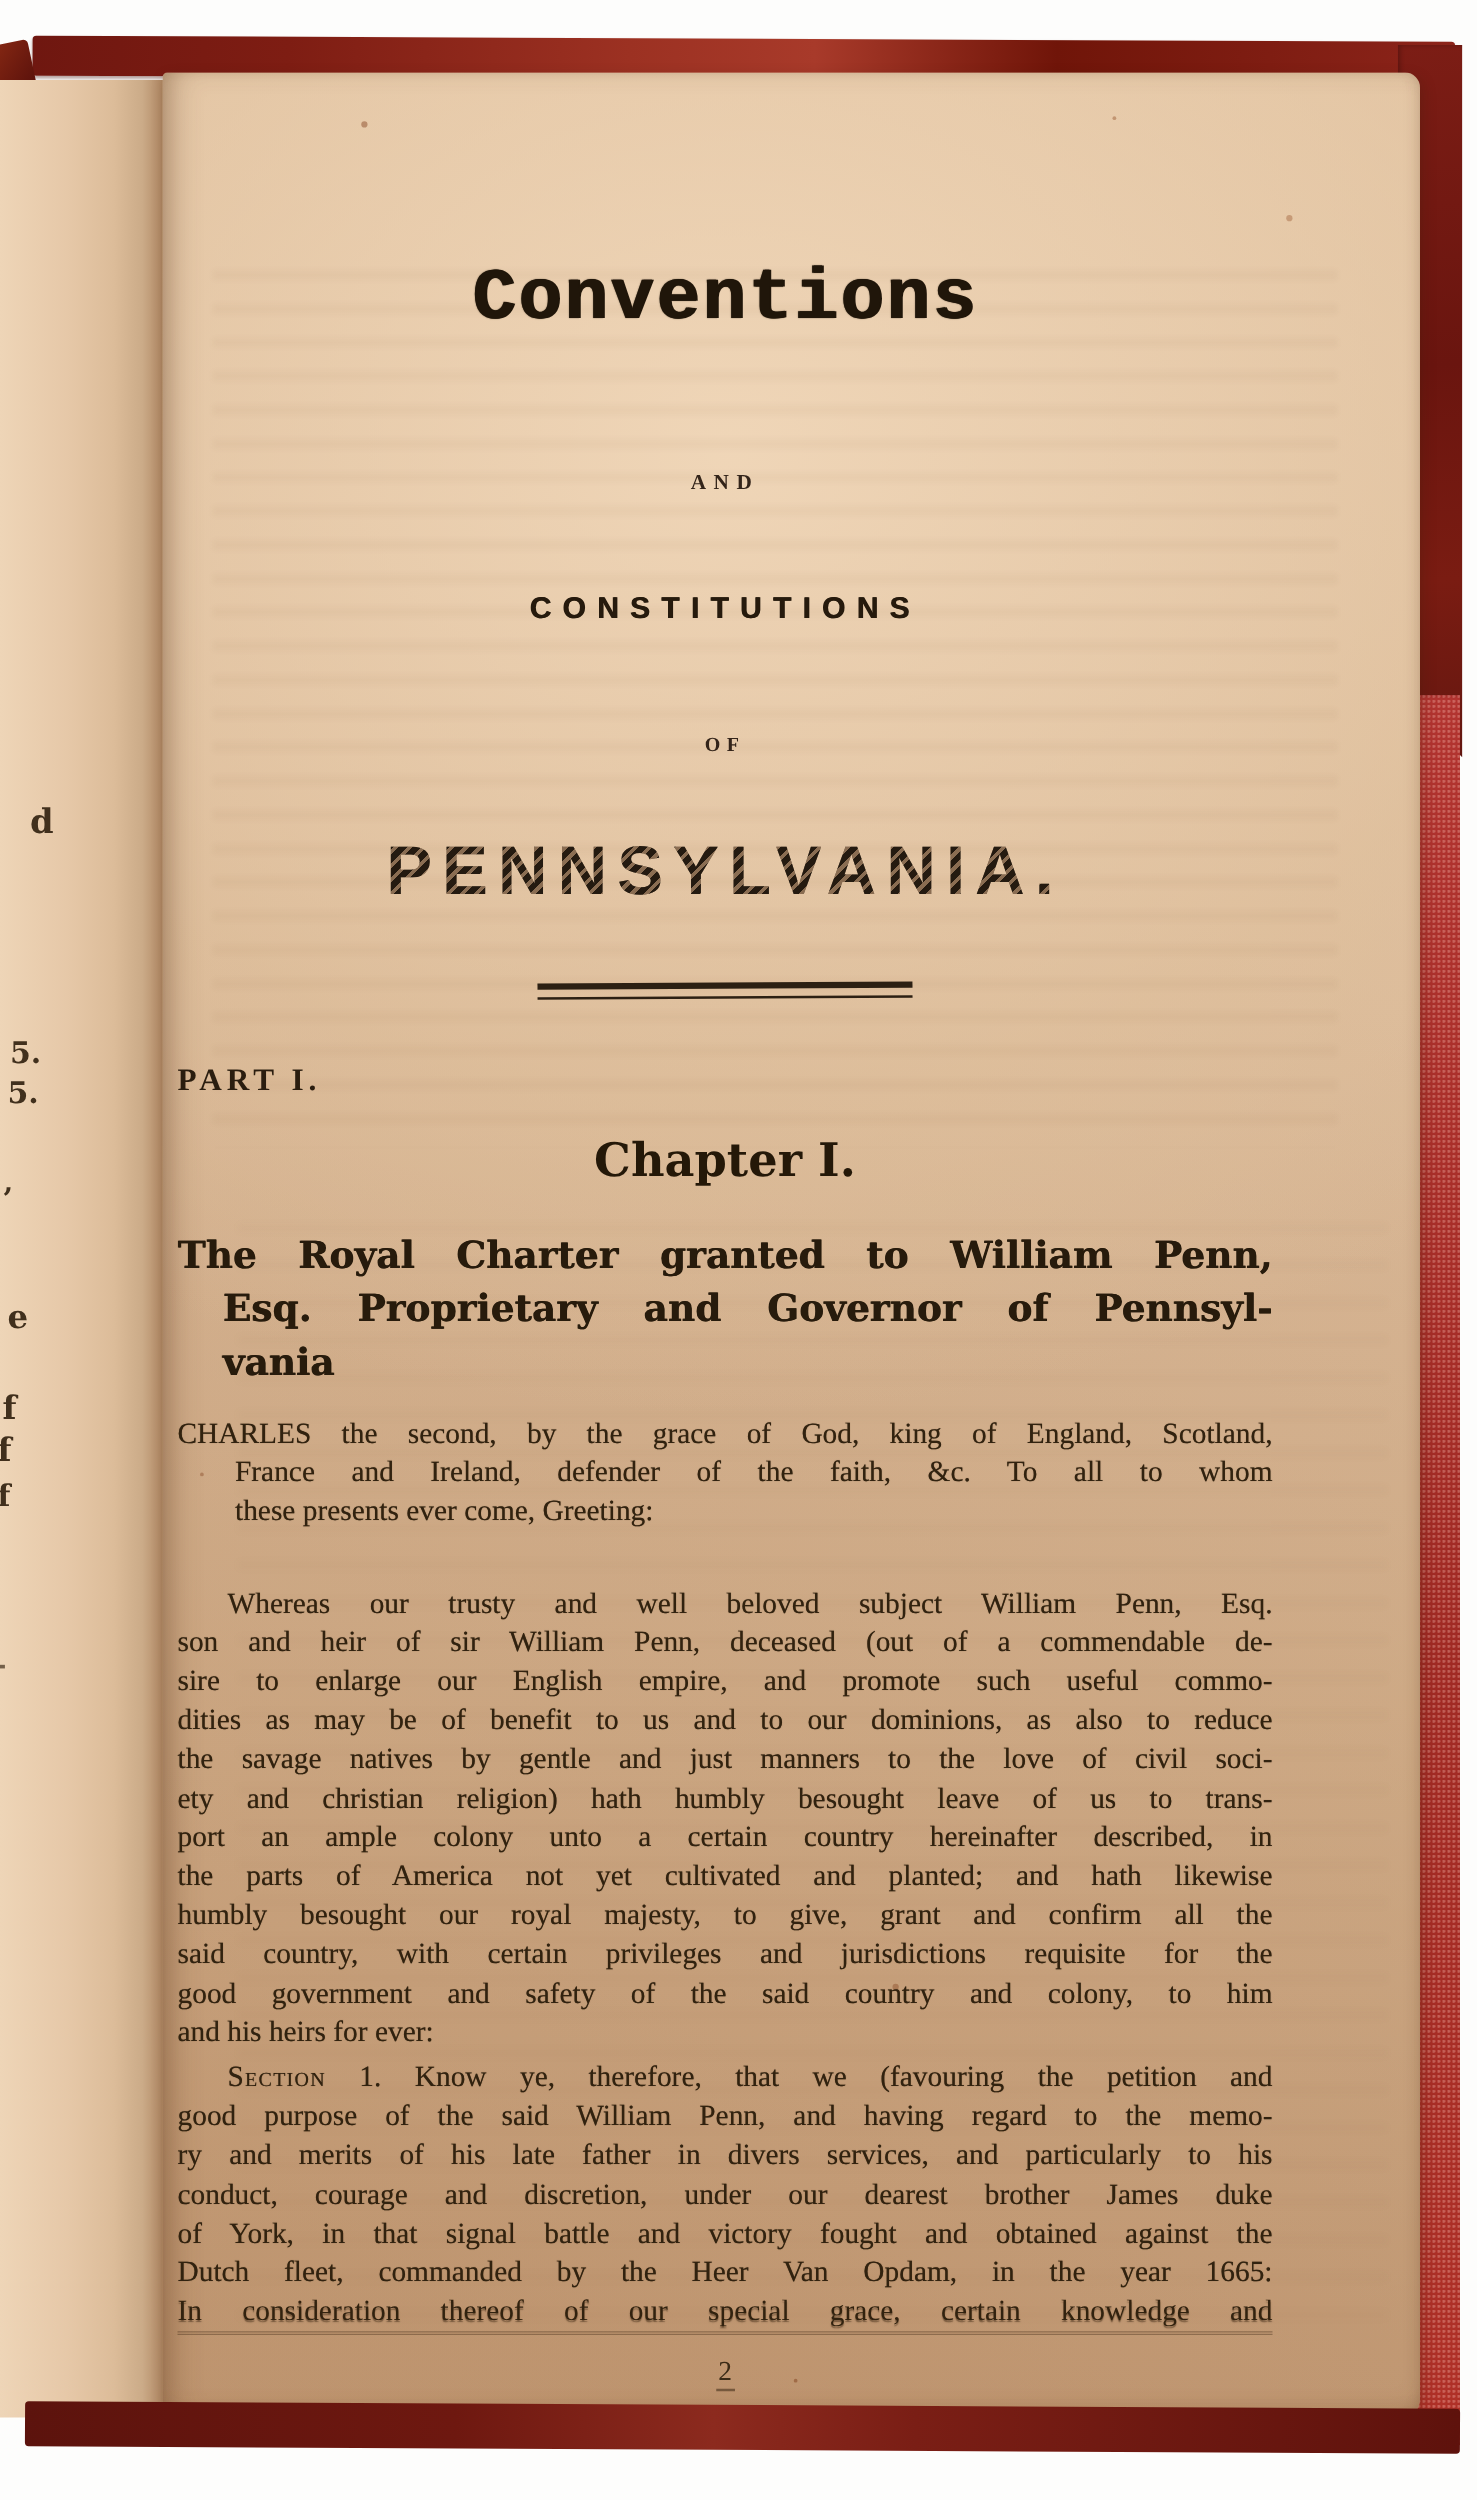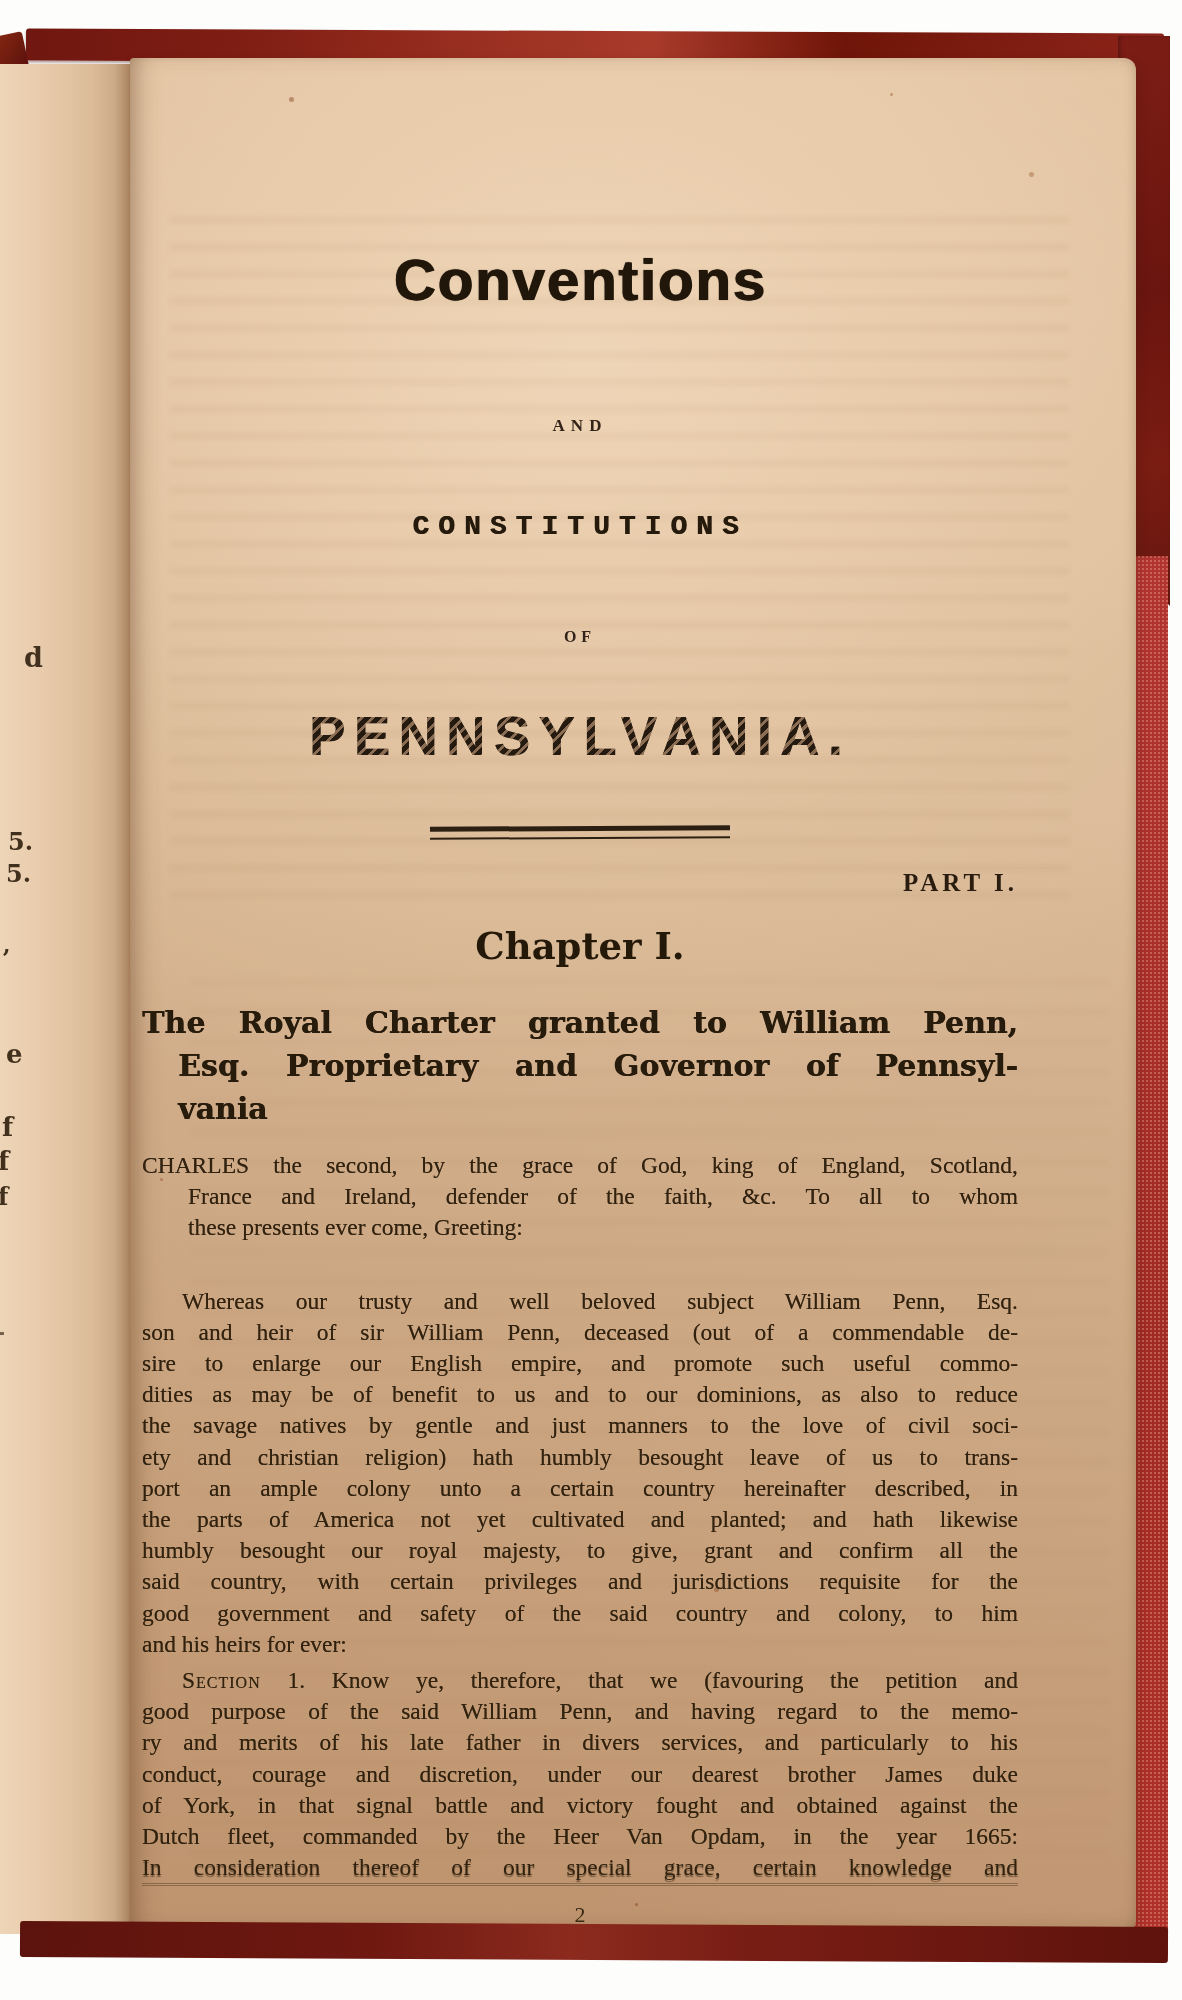--- a/index.html
+++ b/index.html
@@ -54,39 +54,39 @@
     pointer-events:none;}
   .speck{position:absolute;left:0;top:0;width:3px;height:3px;border-radius:50%;background:transparent;
     box-shadow:160px 40px 0 1px rgba(130,65,30,.45),
                585px 1530px 0 1px rgba(130,65,30,.4),
                505px 1845px 0 0 rgba(130,65,30,.5),
                30px 1120px 0 0 rgba(130,65,30,.4),
                900px 115px 0 1px rgba(140,70,30,.35),
                760px 35px 0 0 rgba(140,70,30,.4);}
   
   .content{position:absolute;left:12px;top:0;width:876px;padding-top:142px;color:#2f2114;}
-  .t-conventions{font-family:Liberation Sans, sans-serif;font-size:58px;line-height:80px;
+  .t-conventions{font-family:Liberation Mono, monospace;font-size:58px;line-height:80px;
     font-weight:bold;text-align:center;color:#20160a;letter-spacing:2px;
-    text-shadow:1.4px 0 0 #20160a,0 0 1px rgba(32,22,10,.8);margin-top:40px;}
+    text-shadow:1.4px 0 0 #20160a,0 0 1px rgba(32,22,10,.8);}
   .t-and{margin-top:95px;font-size:17px;line-height:22px;letter-spacing:6px;font-weight:bold;
     text-align:center;color:#33241a;}
-  .t-constitutions{margin-top:70px;font-family:Liberation Mono, monospace;font-size:28px;
+  .t-constitutions{margin-top:70px;font-family:Liberation Sans, sans-serif;font-size:24px;
     line-height:40px;letter-spacing:9px;font-weight:bold;text-align:center;color:#261a0d;
     text-shadow:.6px 0 0 #261a0d;}
   .t-of{margin-top:80px;font-size:16px;line-height:20px;letter-spacing:5px;font-weight:bold;
     text-align:center;color:#33241a;}
   .t-state{margin-top:55px;font-family:Liberation Sans, sans-serif;font-size:55px;
     line-height:68px;font-weight:bold;letter-spacing:8px;text-align:center;
     background:repeating-linear-gradient(135deg,#241a10 0 5px,#8a6d52 5px 8px);
     -webkit-background-clip:text;background-clip:text;color:transparent;
     filter:drop-shadow(0 0 .5px rgba(36,26,16,.6));}
   .rule{margin:56px auto 0 auto;width:300px;height:6px;border-top:5px solid #2c2013;
     border-bottom:2px solid #2c2013;transform:rotate(-.3deg);}
-  .t-part{margin-top:28px;font-size:25px;line-height:32px;letter-spacing:4px;font-weight:bold;
-    text-align:right;color:#2a1d0f;}
+  .t-part{margin-top:50px;font-size:25px;line-height:32px;letter-spacing:4px;font-weight:bold;
+    text-align:left;color:#2a1d0f;}
   .t-chapter{margin-top:24px;font-family:"DejaVu Serif","Liberation Serif",serif;font-size:37px;
     line-height:46px;font-weight:bold;text-align:center;color:#241808;}
   .heading{margin-top:32px;font-family:"DejaVu Serif","Liberation Serif",serif;font-weight:bold;
     font-size:30px;color:#271b0c;text-shadow:.5px 0 0 #271b0c;}
   .h-line{line-height:43px;}
   .j{text-align:justify;text-align-last:justify;}
   .ind{padding-left:36px;}
   .ind2{padding-left:46px;}
   .para{font-size:23.5px;color:#31220f;text-shadow:0 0 .6px rgba(49,34,15,.65);}
   .para div{line-height:31.2px;}

